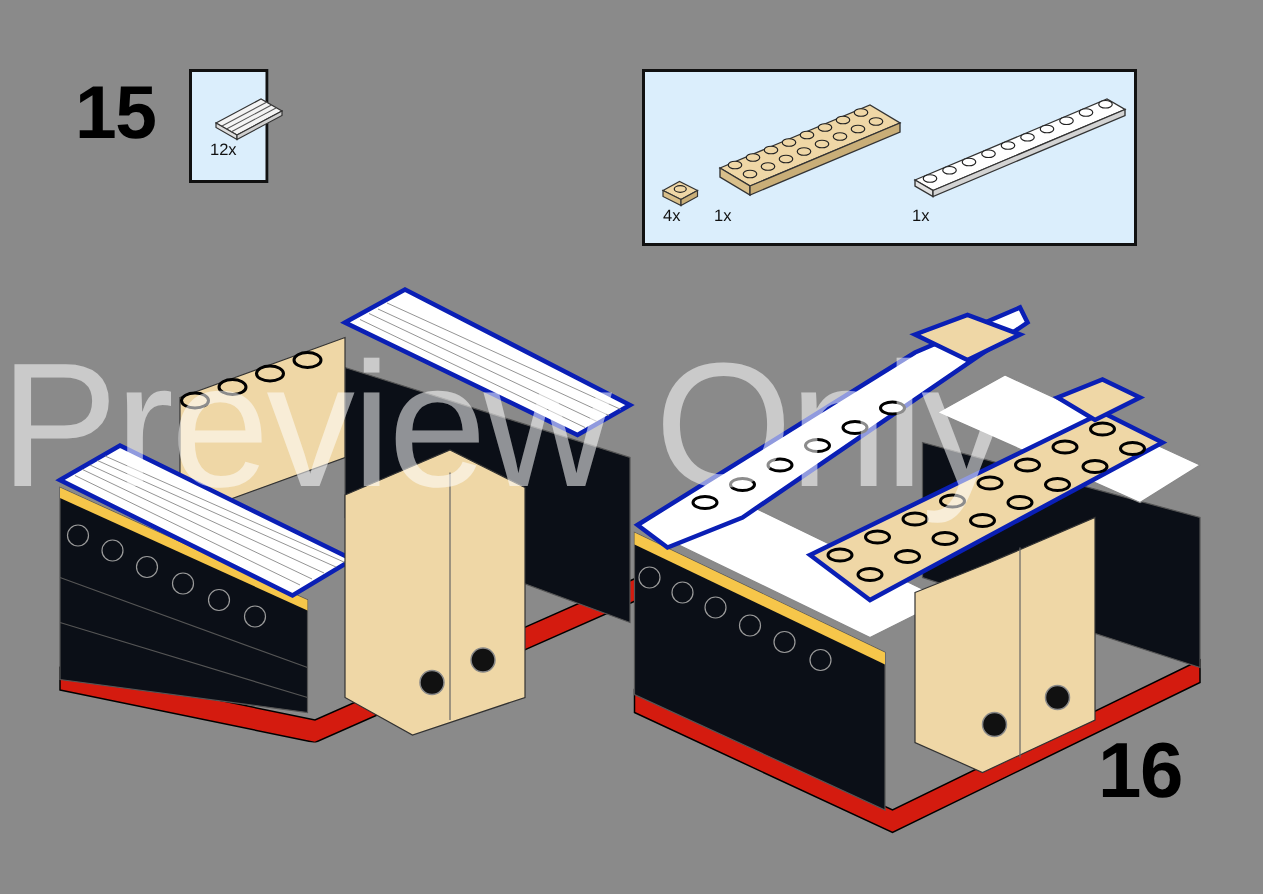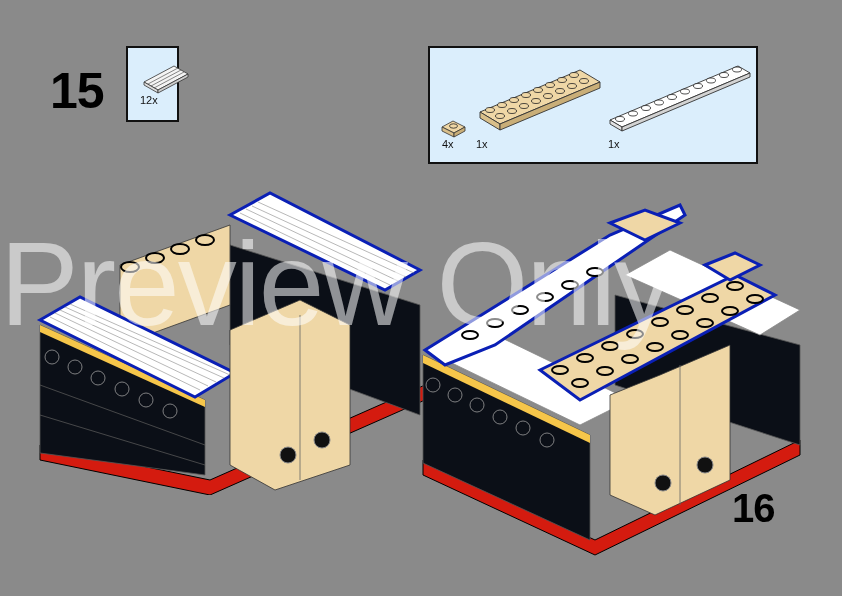--- a/index.html
+++ b/index.html
@@ -7,21 +7,21 @@
   .step-num{position:absolute;font-weight:bold;color:#000;font-size:50px;line-height:1;letter-spacing:-1px;}
   .callout{position:absolute;background:#dbeefc;border:2px solid #111;box-sizing:border-box;}
   .qty{position:absolute;font-size:11px;color:#111;}
   .part{position:absolute;}
   .model{position:absolute;}
   .watermark{position:absolute;left:0;top:216px;width:842px;font-size:118px;color:rgba(255,255,255,0.55);letter-spacing:-2px;white-space:nowrap;font-family:"Liberation Sans",sans-serif;pointer-events:none;}
 </style>
 </head>
 <body>
 
-<div class="step-num" style="left:50px;top:50px;margin-top:16px;">15</div>
+<div class="step-num" style="left:50px;top:50px;">15</div>
 
 <div class="callout" style="left:126px;top:46px;width:53px;height:76px;">
   <svg class="part" width="52" height="30" viewBox="0 0 52 30" style="left:12px;top:16px;">
     <polygon points="4,18 34,2 48,10 18,26" fill="#f4f4f4" stroke="#333" stroke-width="0.8"></polygon>
     <polygon points="4,18 18,26 18,29 4,21" fill="#ddd" stroke="#333" stroke-width="0.8"></polygon>
     <polygon points="18,26 48,10 48,13 18,29" fill="#cfcfcf" stroke="#333" stroke-width="0.8"></polygon>
     <line x1="8" y1="20" x2="38" y2="4" stroke="#555" stroke-width="0.7"></line>
     <line x1="11" y1="22" x2="41" y2="6" stroke="#555" stroke-width="0.7"></line>
     <line x1="14" y1="24" x2="44" y2="8" stroke="#555" stroke-width="0.7"></line>
   </svg>
@@ -182,15 +182,15 @@
       <ellipse cx="315" cy="116" rx="8" ry="4"></ellipse>
       <ellipse cx="340" cy="104" rx="8" ry="4"></ellipse>
   </g>
 
   <polygon points="195,200 245,180 315,150 315,285 240,320 195,300" fill="#efd7a6" stroke="#333" stroke-width="0.8"></polygon>
   <line x1="265" y1="170" x2="265" y2="310" stroke="#666" stroke-width="0.8"></line>
   <circle cx="248" cy="288" r="8" fill="#111" stroke="#888"></circle>
     <circle cx="290" cy="270" r="8" fill="#111" stroke="#888"></circle>
 </svg>
 
-<div class="step-num" style="left:732px;top:488px;font-size:40px;">16</div>
+<div class="step-num" style="left:732px;top:488px;font-size:52px;">16</div>
 
 <div class="watermark">Preview Only</div>
 
 </body></html>

